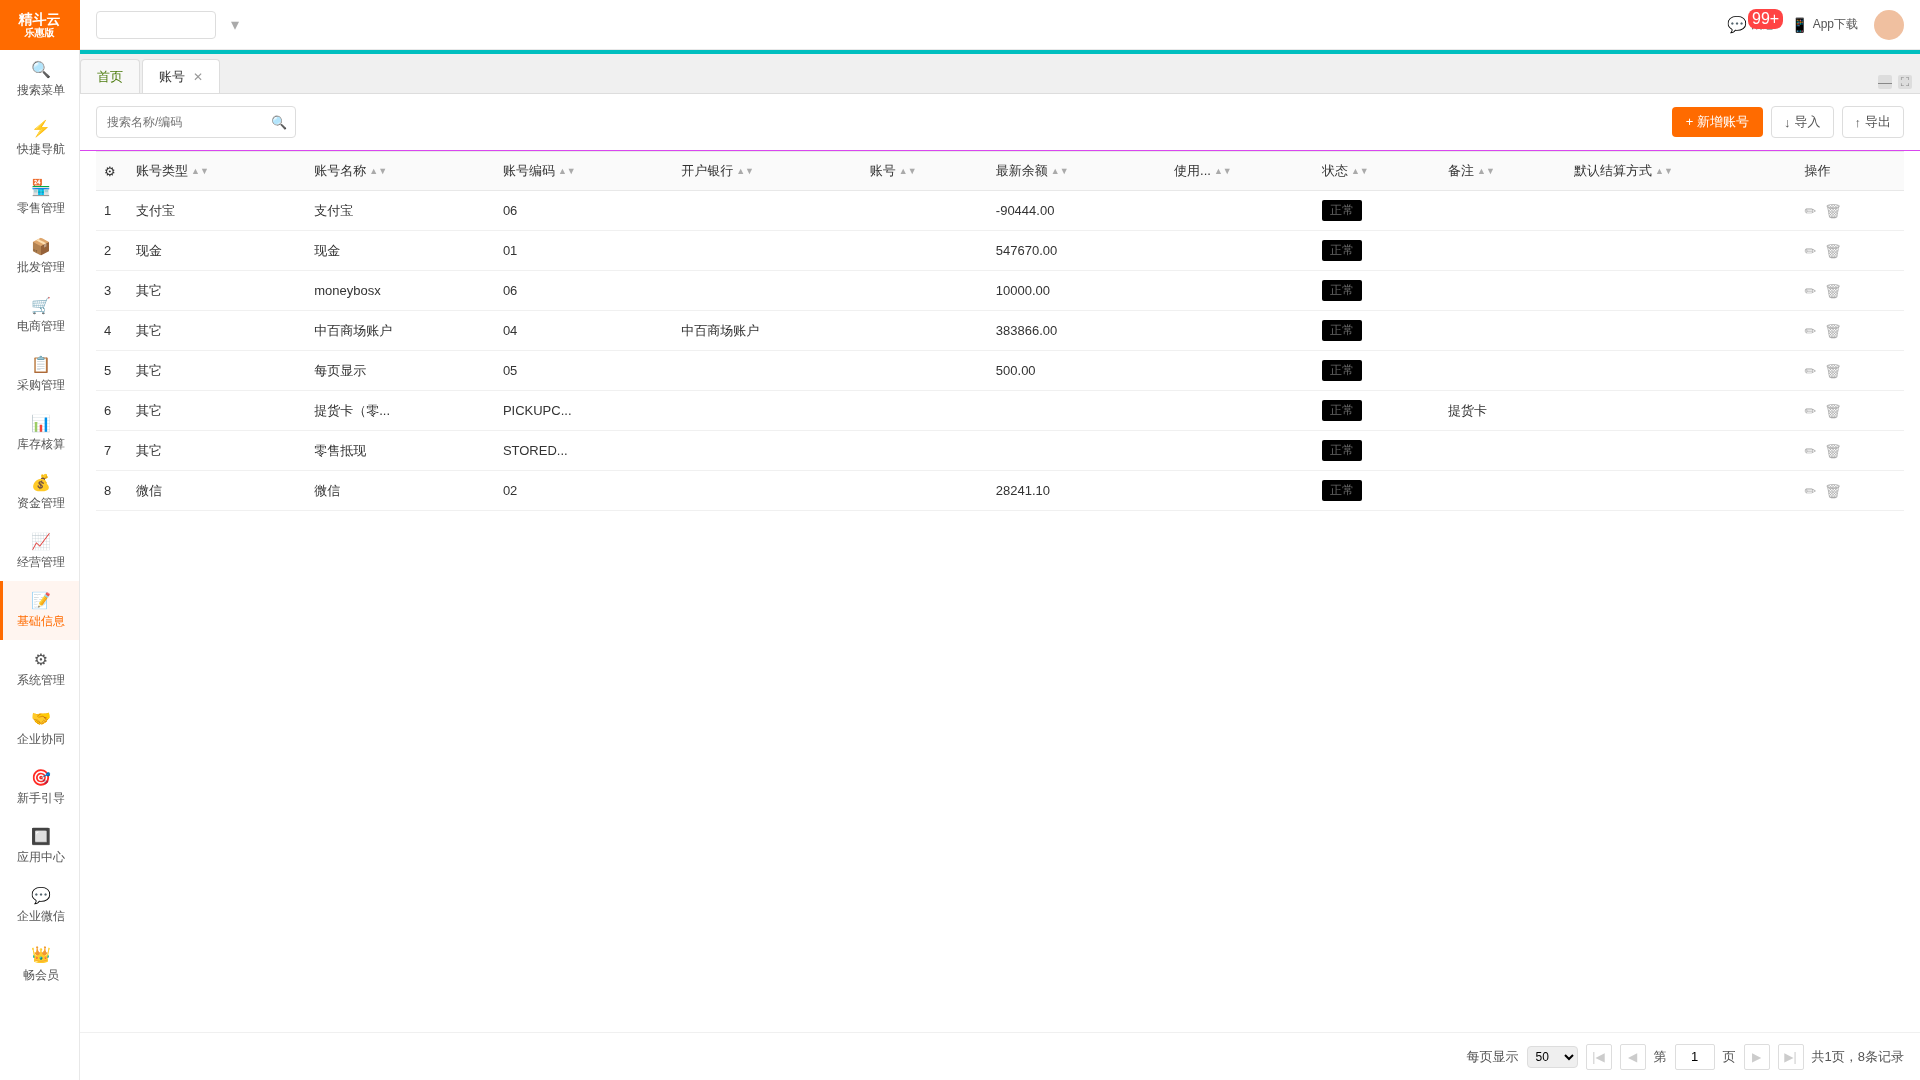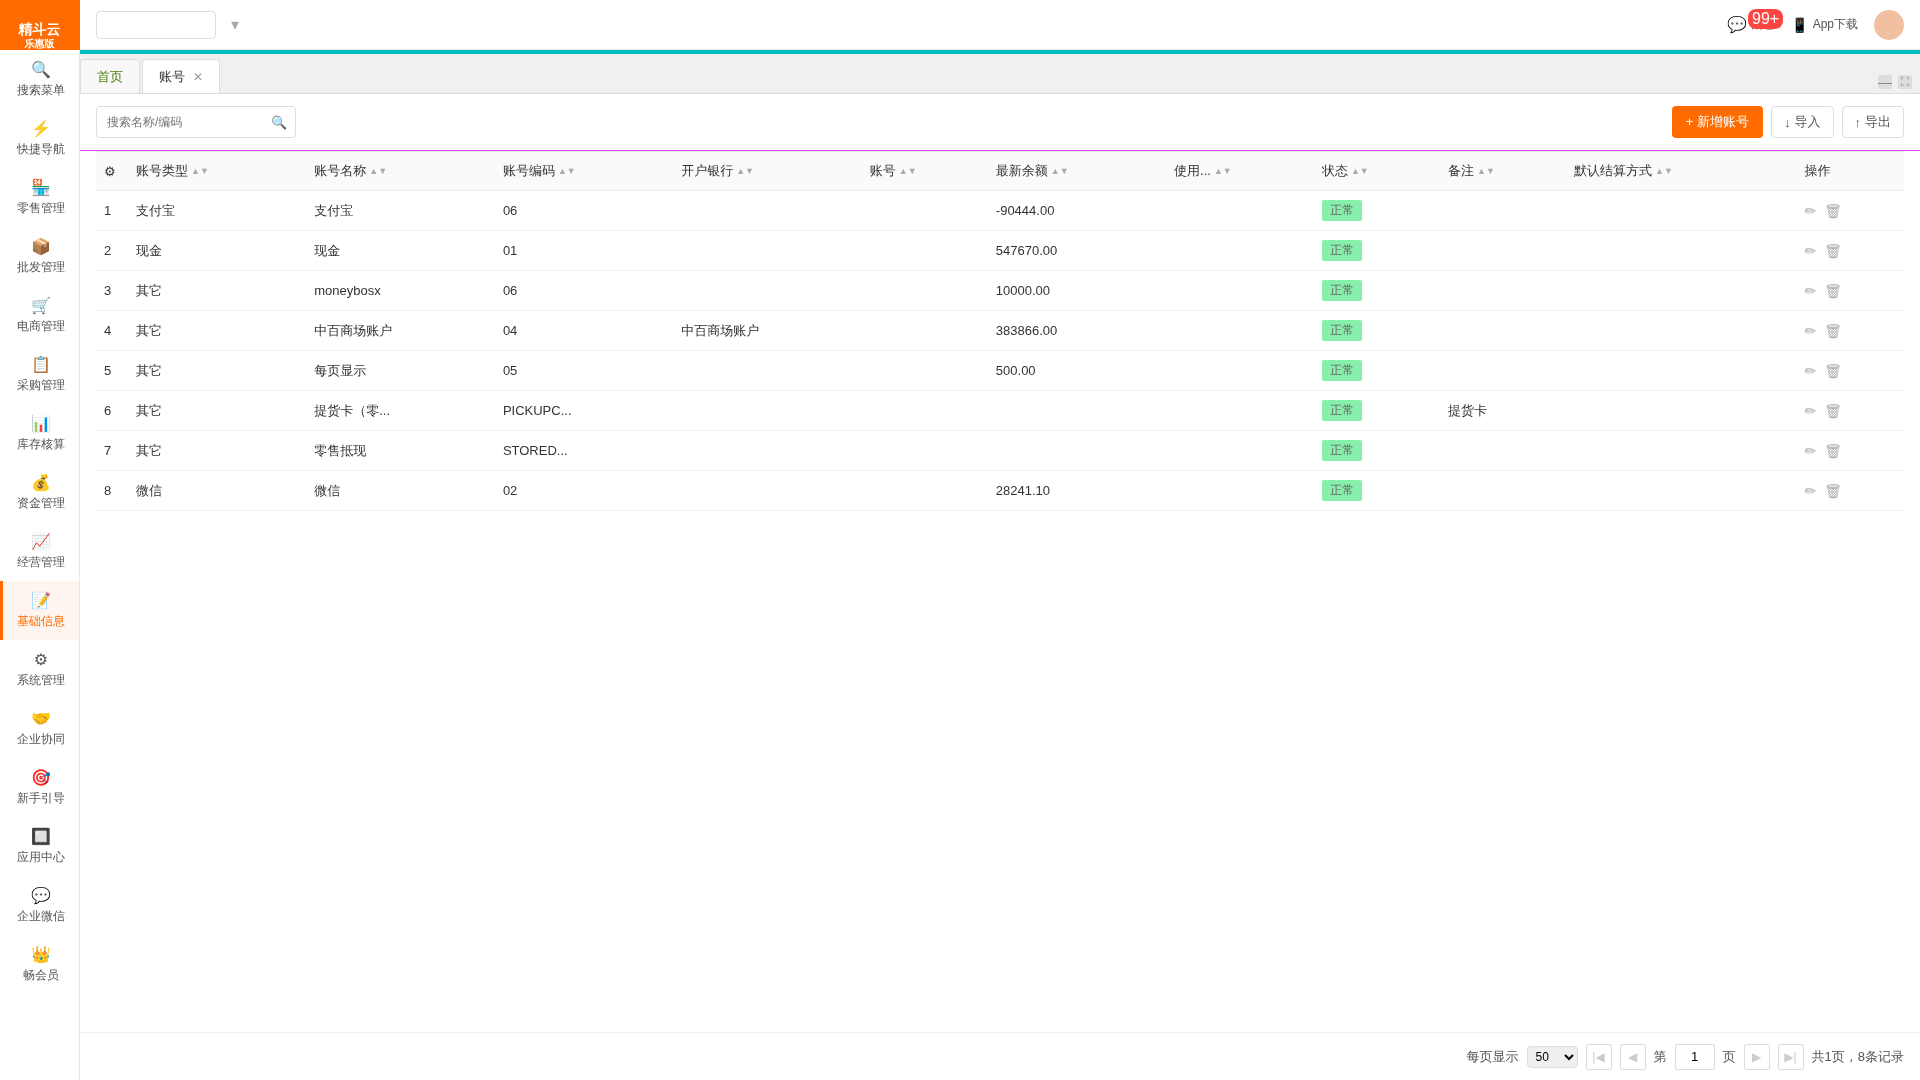--- a/index.html
+++ b/index.html
@@ -13,21 +13,21 @@
       flex-direction: column;
       align-items: center;
       border-right: 1px solid #e8e8e8;
       flex-shrink: 0;
     }
     .sidebar-logo {
       width: 80px;
       height: 50px;
       background: #ff6b00;
       display: flex;
-      align-items: flex-end;
+      align-items: center;
       justify-content: center;
       color: white;
       font-size: 11px;
       font-weight: bold;
     }
     .sidebar-logo-inner {
       text-align: center;
       line-height: 1.2;
     }
     .sidebar-nav {
@@ -199,20 +199,21 @@
     .search-icon-btn {
       position: absolute;
       right: 8px;
       top: 50%;
       transform: translateY(-50%);
       cursor: pointer;
       color: #999;
     }
     .toolbar-right {
       display: flex;
+      align-items: center;
       gap: 8px;
     }
     .btn-add {
       background: #ff6b00;
       color: white;
       border: none;
       padding: 6px 14px;
       border-radius: 4px;
       cursor: pointer;
       font-size: 13px;
@@ -270,21 +271,21 @@
       padding: 9px 8px;
       border-bottom: 1px solid #f0f0f0;
       color: #333;
       white-space: nowrap;
     }
     .status-badge {
       display: inline-block;
       padding: 2px 8px;
       border-radius: 2px;
       font-size: 12px;
-      background: #86efac;
+      background: #000000;
       color: #666;
     }
     .action-btns {
       display: flex;
       gap: 8px;
     }
     .action-btn {
       cursor: pointer;
       color: #aaa;
       font-size: 14px;

